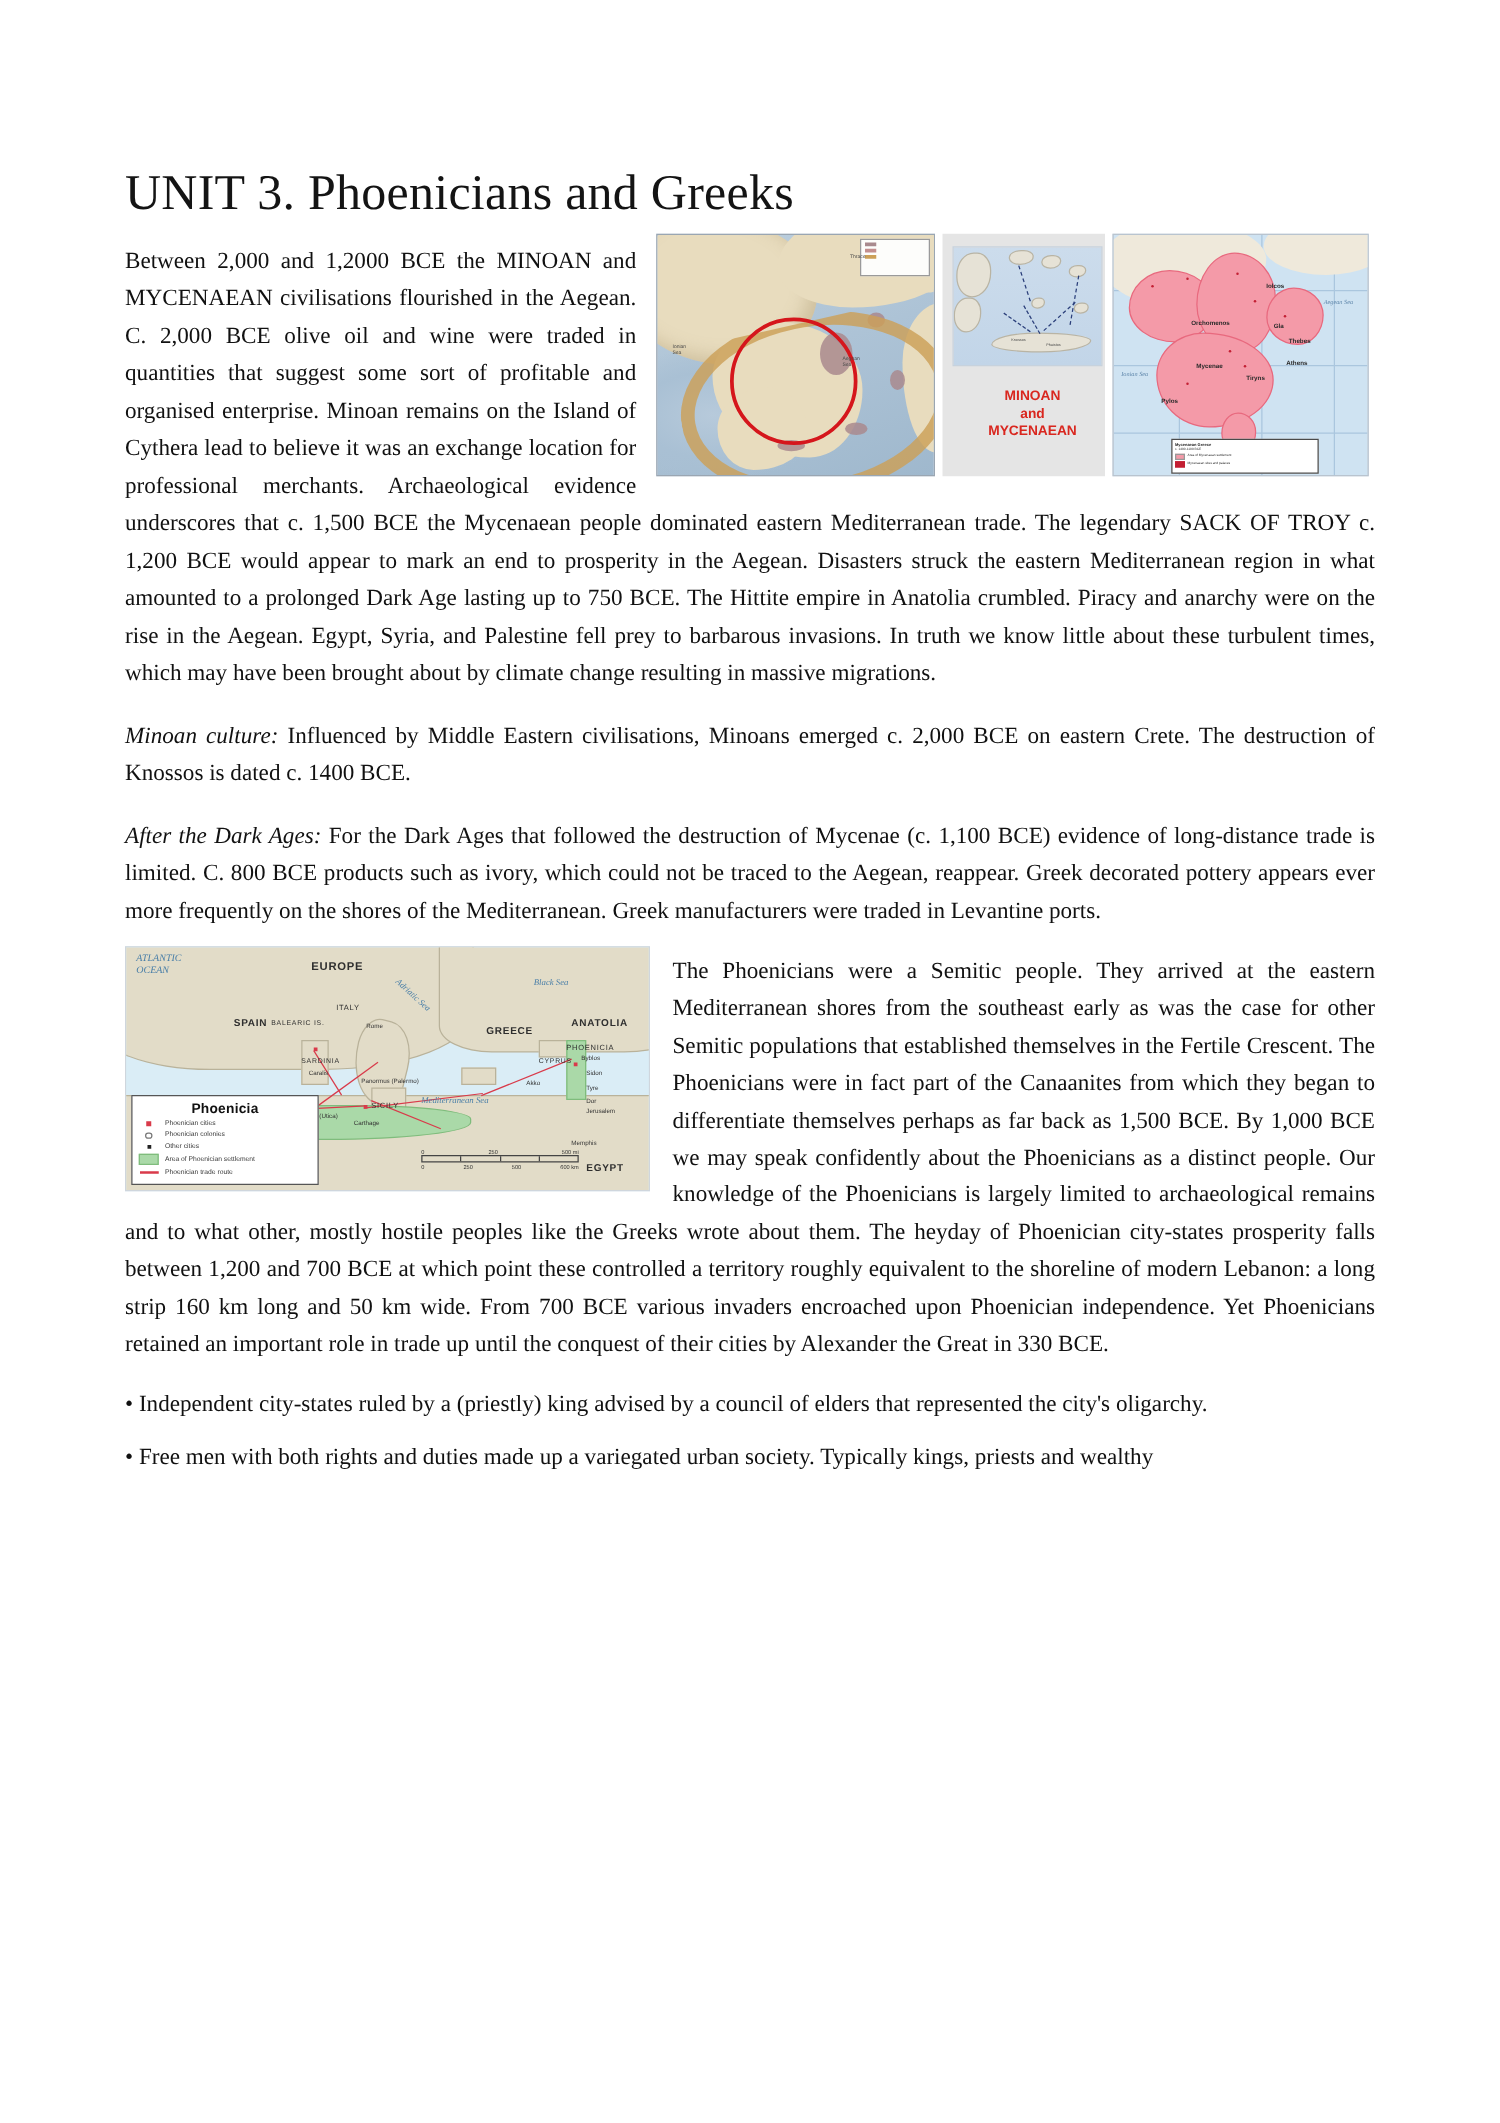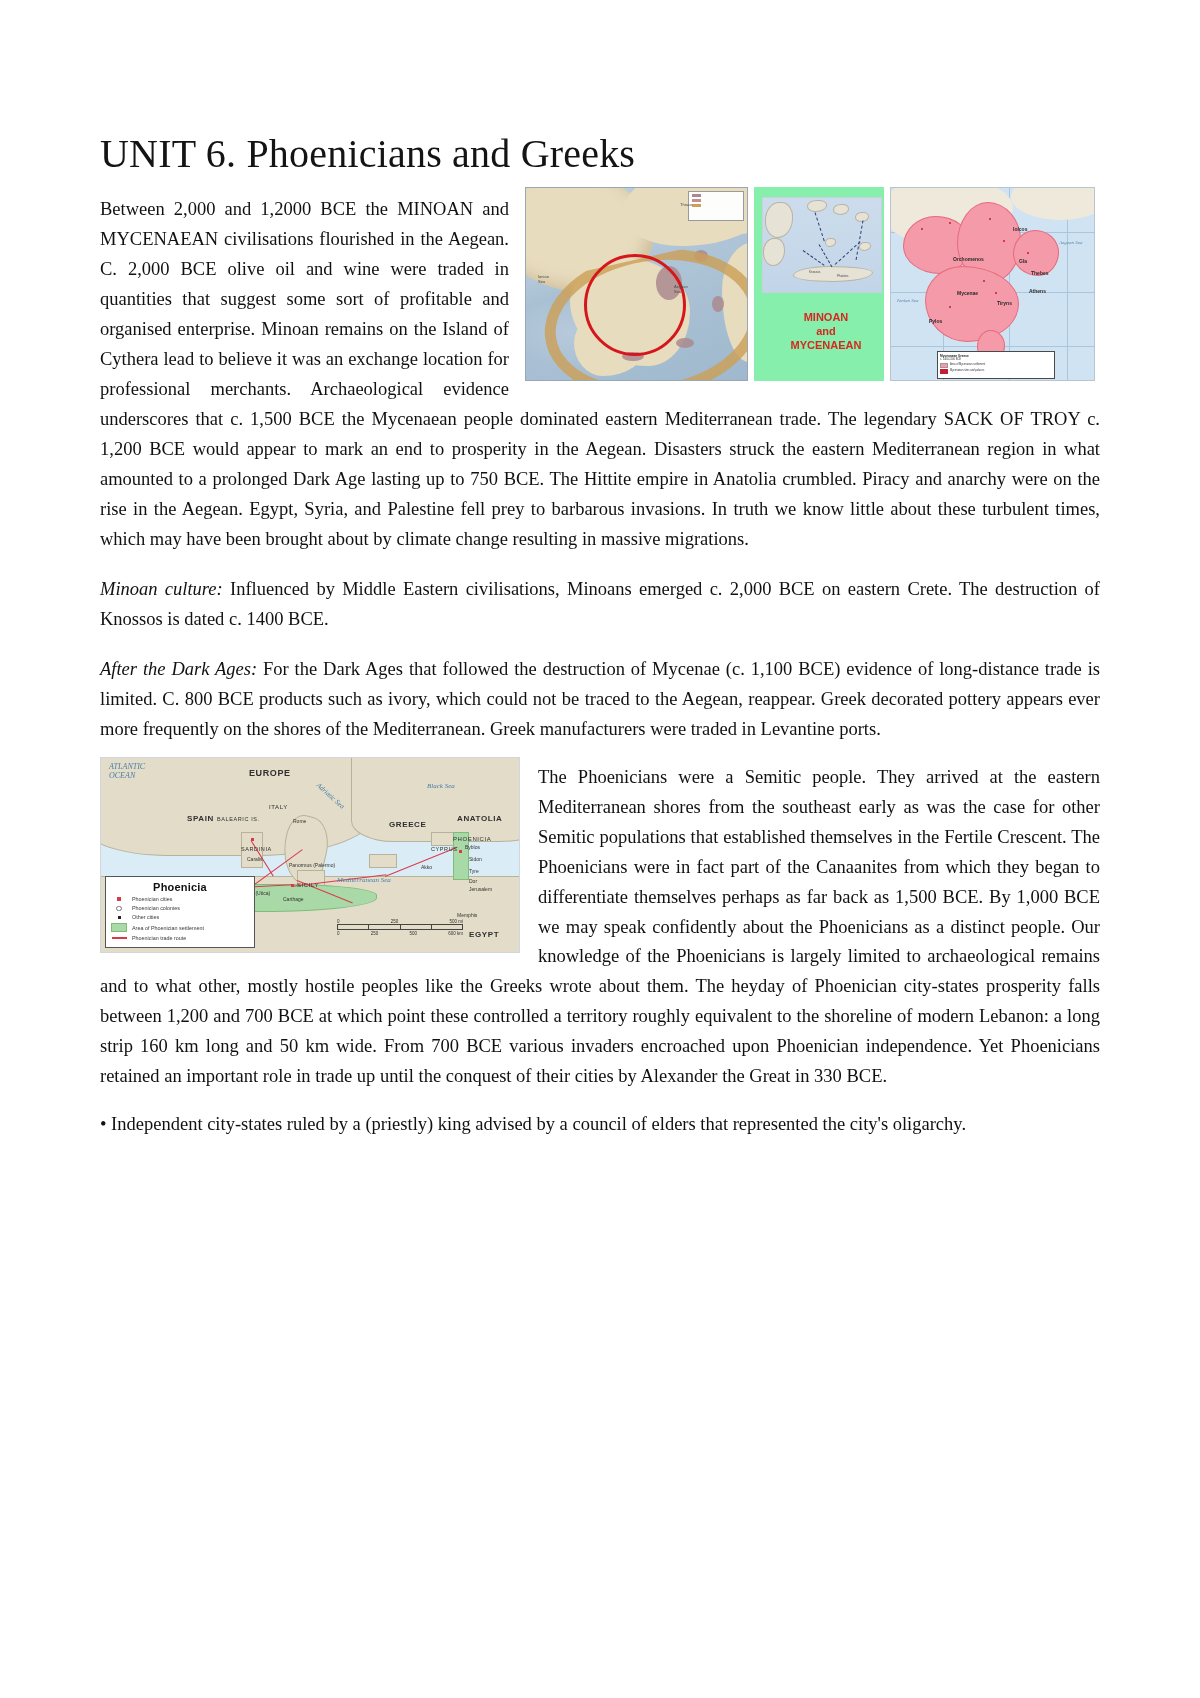--- a/index.html
+++ b/index.html
@@ -71,21 +71,21 @@
   }
   .fig-aegean {
     width: 223px;
     height: 194px;
     border: 1px solid #9aa6b2;
     box-sizing: border-box;
   }
   .fig-minoan {
     width: 130px;
     height: 194px;
-    background: #86efac;
+    background: #e5e5e5;
     position: relative;
   }
   .fig-mycenaean {
     width: 205px;
     height: 194px;
     border: 1px solid #b9c4cf;
     box-sizing: border-box;
   }
   
   .aegean-sea {
@@ -358,21 +358,21 @@
     position: relative;
     padding-left: 0;
   }
   .clearfix::after { content: ""; display: block; clear: both; }
 </style>
 </head>
 <body>
 
 <div class="page">
 
-  <h1 class="doc-title">UNIT 6. Phoenicians and Greeks</h1>
+  <h1 class="doc-title">UNIT 3. Phoenicians and Greeks</h1>
 
 
   <div class="figure-row">
 
     <div class="fig fig-aegean">
       <div class="aegean-sea"></div>
       <div class="landmass aegean-land-nw"></div>
       <div class="landmass aegean-land-n"></div>
       <div class="landmass aegean-land-ne"></div>
       <div class="landmass aegean-land-gr"></div>
@@ -606,15 +606,16 @@
     </div>
   </div>
 
   <p class="body-text tight">The Phoenicians were a Semitic people. They arrived at the eastern Mediterranean shores from the southeast early as was the case for other Semitic populations that established themselves in the Fertile Crescent. The Phoenicians were in fact part of the Canaanites from which they began to differentiate themselves perhaps as far back as 1,500 BCE. By 1,000 BCE we may speak confidently about the Phoenicians as a distinct people. Our knowledge of the Phoenicians is largely limited to archaeological remains and to what other, mostly hostile peoples like the Greeks wrote about them. The heyday of Phoenician city-states prosperity falls between 1,200 and 700 BCE at which point these controlled a territory roughly equivalent to the shoreline of modern Lebanon: a long strip 160 km long and 50 km wide. From 700 BCE various invaders encroached upon Phoenician independence. Yet Phoenicians retained an important role in trade up until the conquest of their cities by Alexander the Great in 330 BCE.</p>
 
   <div class="clearfix"></div>
 
 
   <ul class="bullets">
     <li>• Independent city-states ruled by a (priestly) king advised by a council of elders that represented the city's oligarchy.</li>
+    <li>• Free men with both rights and duties made up a variegated urban society. Typically kings, priests and wealthy</li>
   </ul>
 
 </div>
 
 </body></html>

